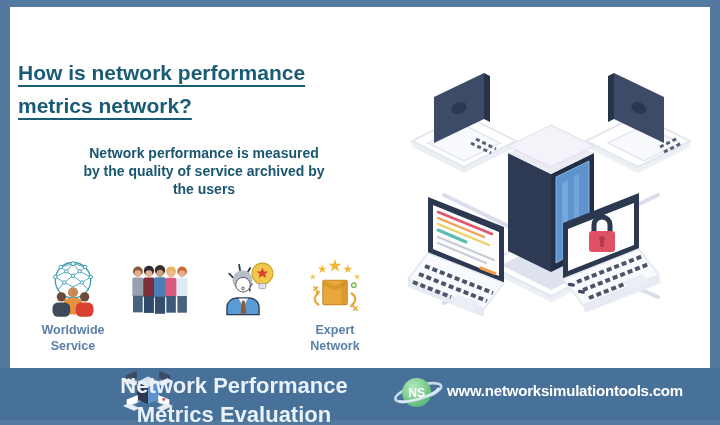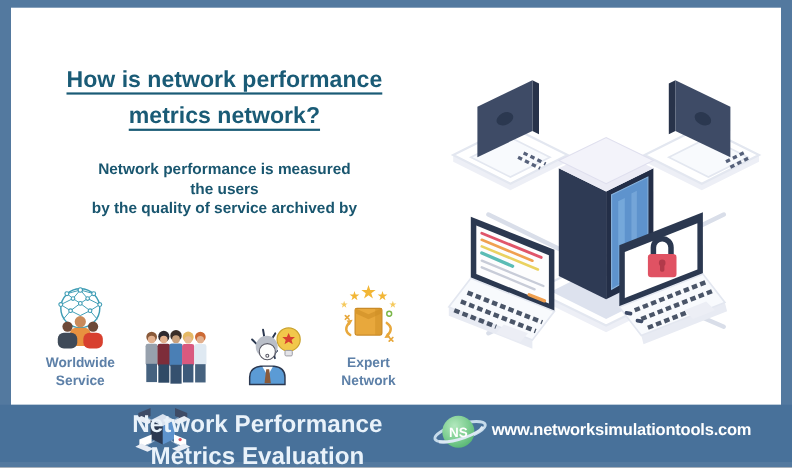--- a/index.html
+++ b/index.html
@@ -8,34 +8,34 @@
     position:relative; width:720px; height:425px;
     background:#53799f; overflow:hidden;
   }
   #content-area {
     position:absolute; left:10px; top:7px; width:700px; height:361px;
     background:#ffffff;
   }
   
   .left-col { position:absolute; left:8px; top:0; width:372px; }
   .question {
-    margin-top:50px; text-align:center;
+    margin-top:50px; text-align:left;
     color:#1a5b76; font-size:21px; font-weight:bold; line-height:1.55;
   }
   .question .qline {
     text-decoration:underline; text-decoration-thickness:2px;
     text-underline-offset:5px; text-decoration-color:#1a5b76;
   }
   .answer {
     margin-top:22px; text-align:center;
     color:#19566f; font-size:14px; font-weight:bold; line-height:1.3;
   }
   .features {
     position:absolute; left:22px; top:250px; width:344px;
-    display:flex; justify-content:space-between;align-items:flex-end;
+    display:flex; justify-content:space-between;
   }
   .feature {
     width:82px; display:flex; flex-direction:column; align-items:center;
   }
   .feature svg { width:62px; height:62px; }
   .feature-label {
     margin-top:4px; text-align:center;
     color:#5d80a8; font-size:12.5px; font-weight:bold; line-height:1.25;
   }
   
@@ -64,22 +64,22 @@
 
   <div id="content-area">
 
     <div class="left-col">
       <div class="question">
         <div class="qline">How is network performance</div>
         <div class="qline">metrics network?</div>
       </div>
       <div class="answer">
         <div>Network performance is measured</div>
+        <div>by the quality of service archived by</div>
         <div>the users</div>
-        <div>by the quality of service archived by</div>
       </div>
     </div>
 
     <div class="features">
 
       <div class="feature">
         <svg viewBox="0 0 56 56">
           <circle cx="28" cy="21" r="16" fill="none" stroke="#3f9db5" stroke-width="1.2"></circle>
           <g stroke="#3f9db5" stroke-width="0.8" fill="none">
             <polyline points="17,9 28,6 39,9"></polyline>

